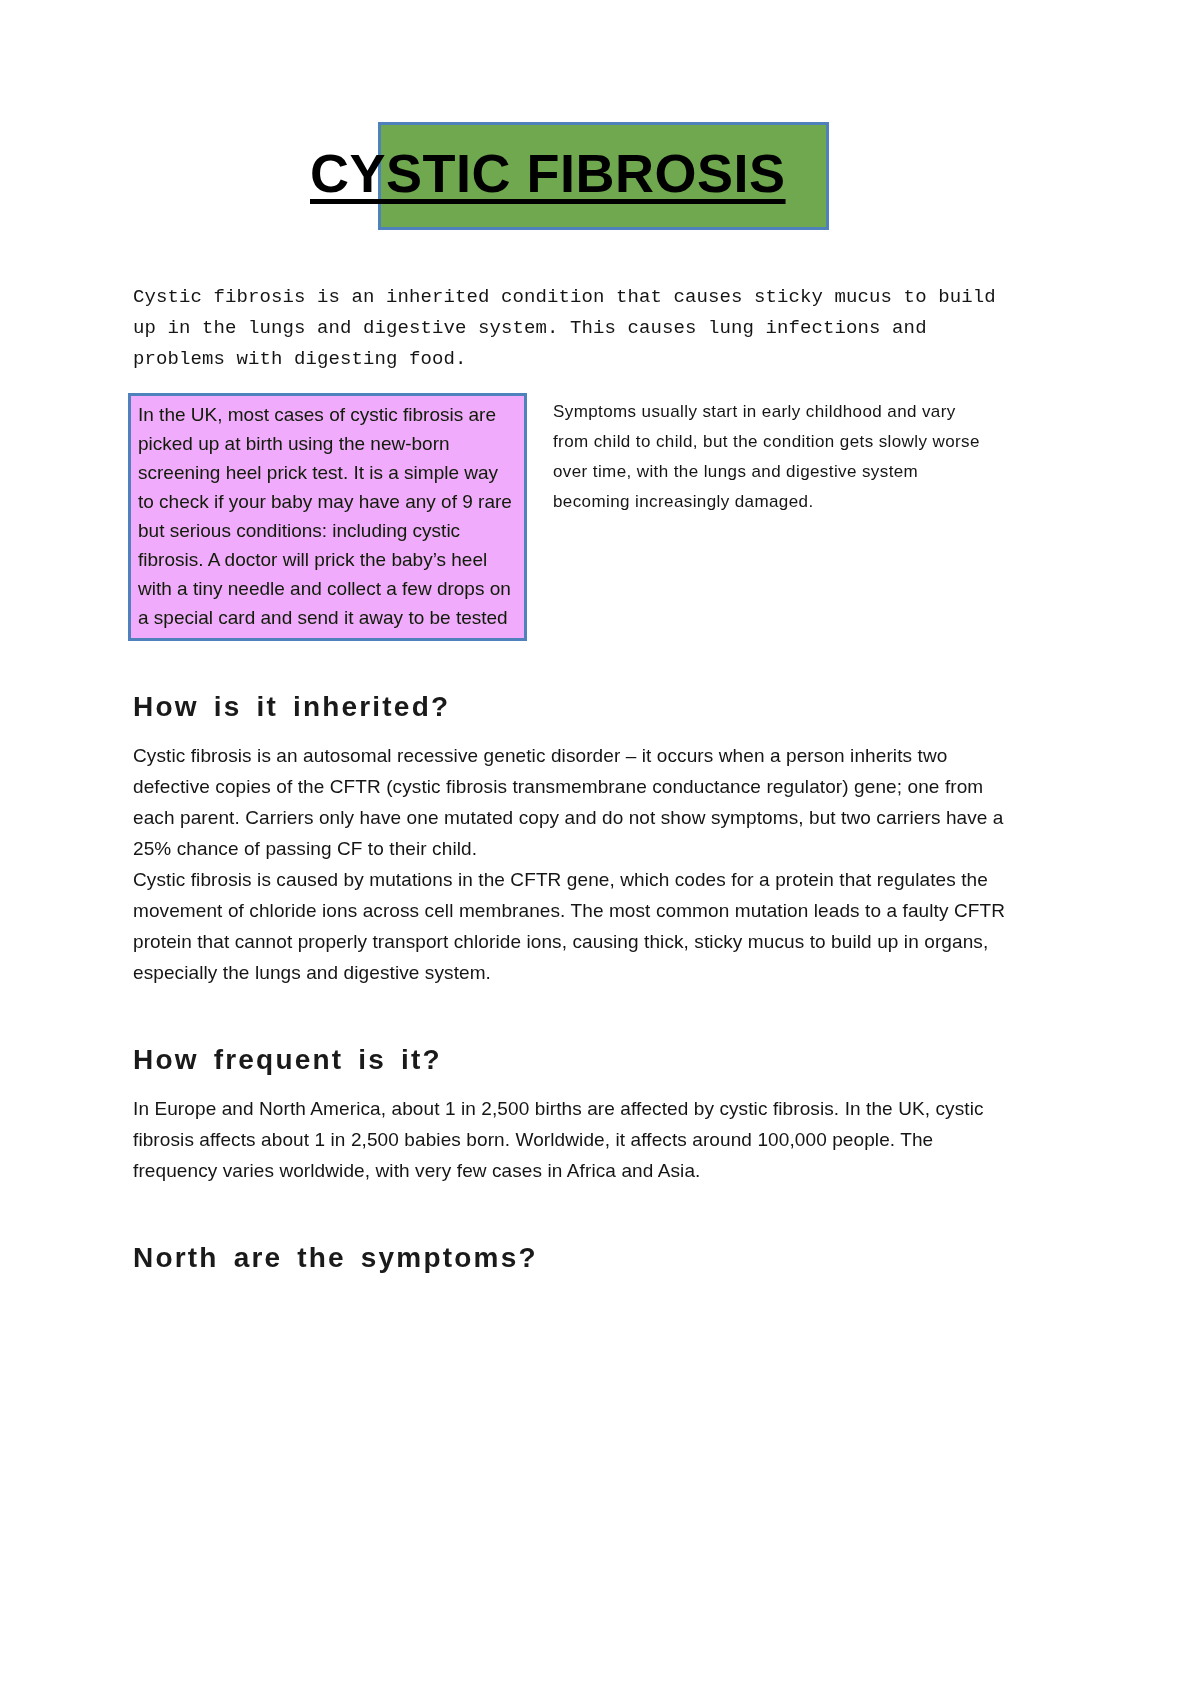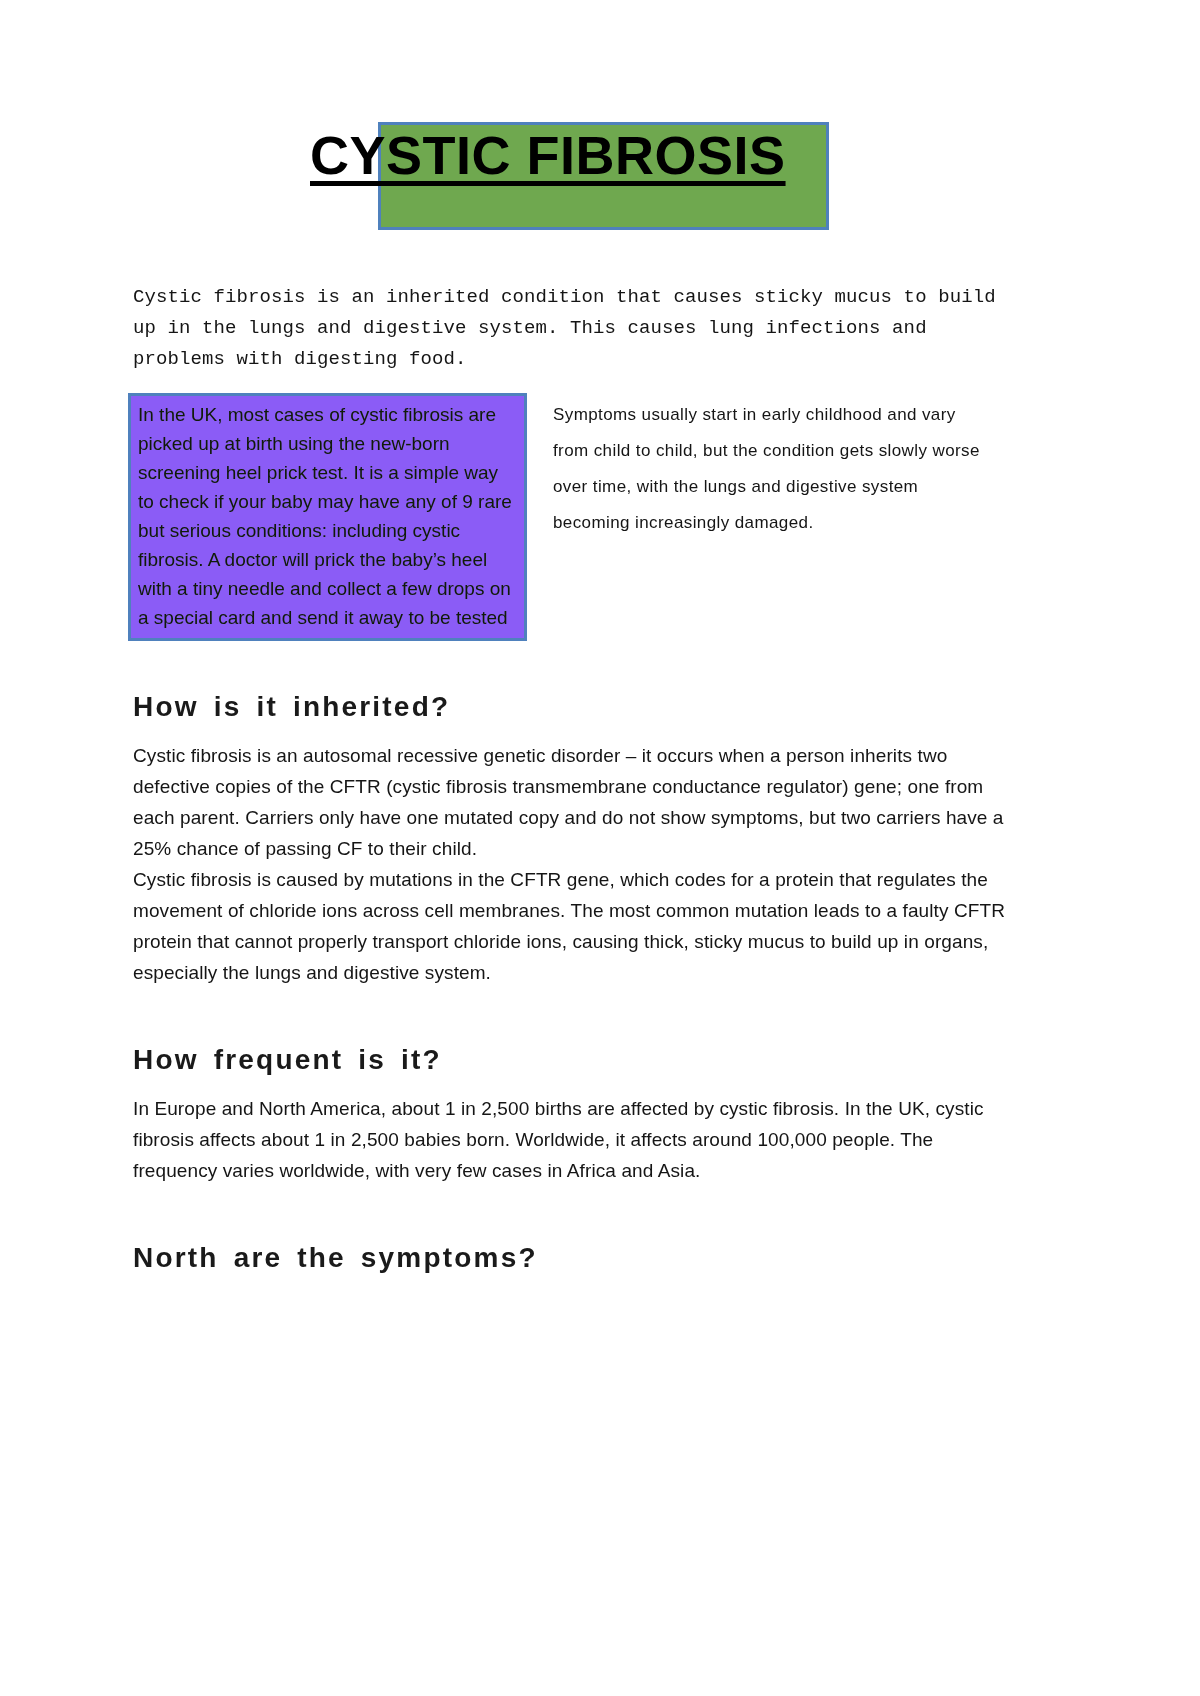--- a/index.html
+++ b/index.html
@@ -27,21 +27,21 @@
     top: 122px;
     width: 451px;
     height: 108px;
     background: #6fa84f;
     border: 3px solid #4f81bd;
     box-sizing: border-box;
   }
   .page-title {
     position: absolute;
     left: 310px;
-    top: 124px;
+    top: 142px;
     font-size: 54px;
     font-weight: 700;
     letter-spacing: 0.5px;
     color: #000000;
     text-decoration: underline;
     text-decoration-thickness: 5px;
     text-underline-offset: 7px;
     white-space: nowrap;
   }
 
@@ -65,38 +65,38 @@
   
   .columns {
     display: flex;
     margin-left: 128px;
     margin-top: 18px;
     align-items: flex-start;
   }
   .callout-box {
     width: 399px;
     box-sizing: border-box;
-    background: #8b5cf6;
+    background: #f0abfc;
     border: 3px solid #4f81bd;
     padding: 4px 7px 6px 7px;
   }
   .callout-text {
     font-size: 19px;
     line-height: 29px;
     color: #101b08;
     margin: 0;
   }
   .aside-col {
     width: 437px;
     margin-left: 26px;
     padding-top: 4px;
   }
   .aside-para {
     font-size: 17px;
-    line-height: 36px;
+    line-height: 30px;
     letter-spacing: 0.4px;
     margin: 0 0 14px 0;
   }
 
   
   .section-heading {
     font-size: 28px;
     font-weight: 700;
     letter-spacing: 2.2px;
     word-spacing: 5px;

